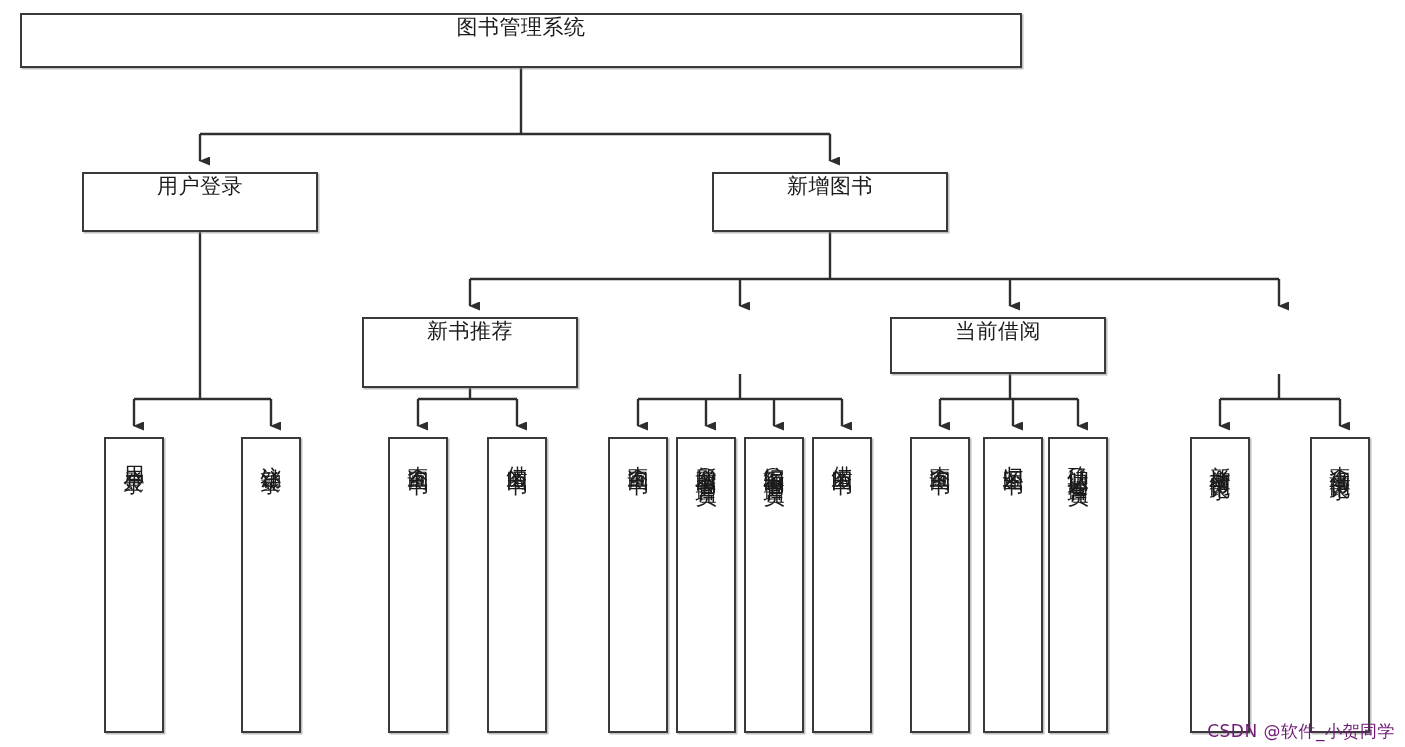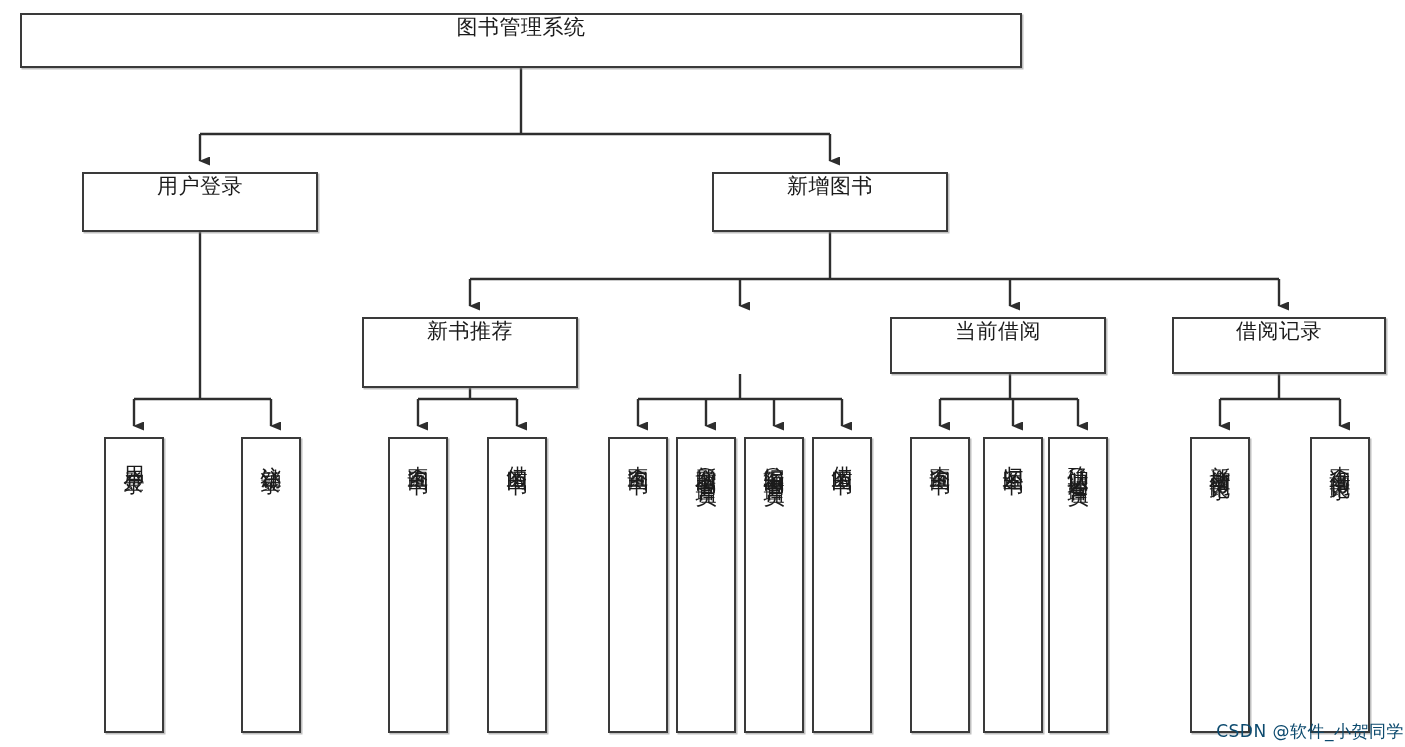--- a/index.html
+++ b/index.html
@@ -49,23 +49,23 @@
   }
   .node-box.vertical .node-label {
     writing-mode: vertical-rl;
     text-orientation: upright;
     white-space: nowrap;
     letter-spacing: 3px;
     font-size: 21px;
   }
   .watermark {
     position: absolute;
-    right: 1px;
+    right: 10px;
     bottom: 4px;
-    color: #0c4a6e;
+    color: #701a75;
     font-size: 17px;
     letter-spacing: 0.5px;
     white-space: nowrap;
     pointer-events: none;
   }
 </style>
 </head>
 <body>
 
 <div id="diagram-root">
@@ -123,23 +123,20 @@
   <div class="node-box" style="left: 712px; top: 172px; width: 236px; height: 60px;">
     <span class="node-label">新增图书</span>
   </div>
 
   <div class="node-box" style="left: 362px; top: 317px; width: 216px; height: 71px;">
     <span class="node-label">新书推荐</span>
   </div>
   <div class="node-box" style="left: 870px; top: 317px; width: 216px; height: 57px; margin-left: 20px;">
     <span class="node-label">当前借阅</span>
   </div>
-  <div class="node-box" style="left: 1172px; top: 317px; width: 214px; height: 57px;">
-    <span class="node-label">借阅记录</span>
-  </div>
 
   <div class="node-box vertical" style="left: 104px; top: 437px; width: 60px; height: 296px;">
     <span class="node-label">用户登录</span>
   </div>
   <div class="node-box vertical" style="left: 241px; top: 437px; width: 60px; height: 296px;">
     <span class="node-label">注销登录</span>
   </div>
 
   <div class="node-box vertical" style="left: 388px; top: 437px; width: 60px; height: 296px;">
     <span class="node-label">查询图书</span>

